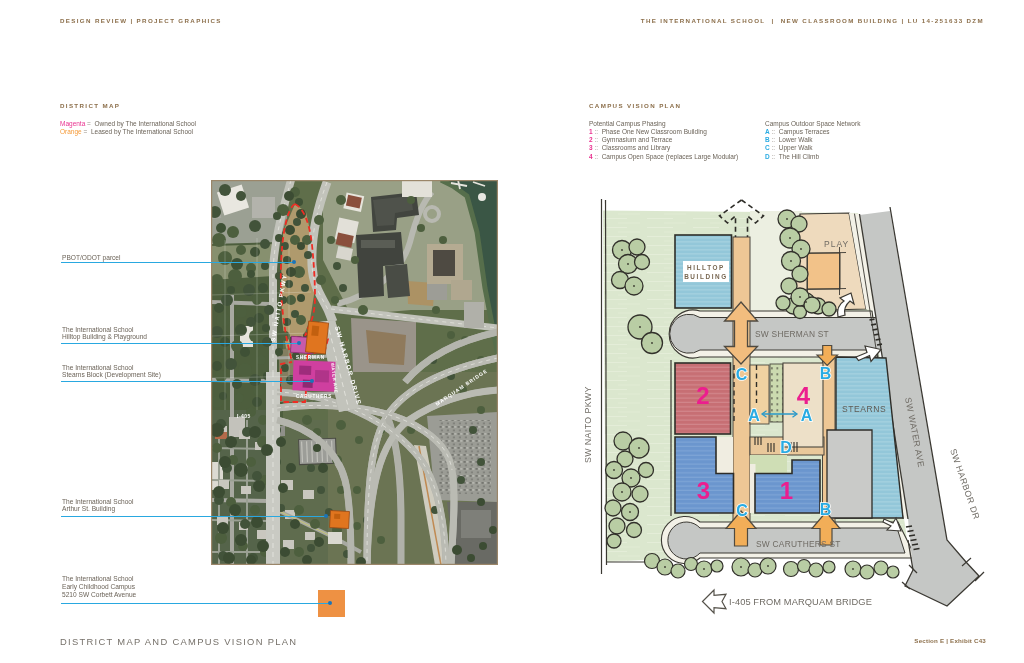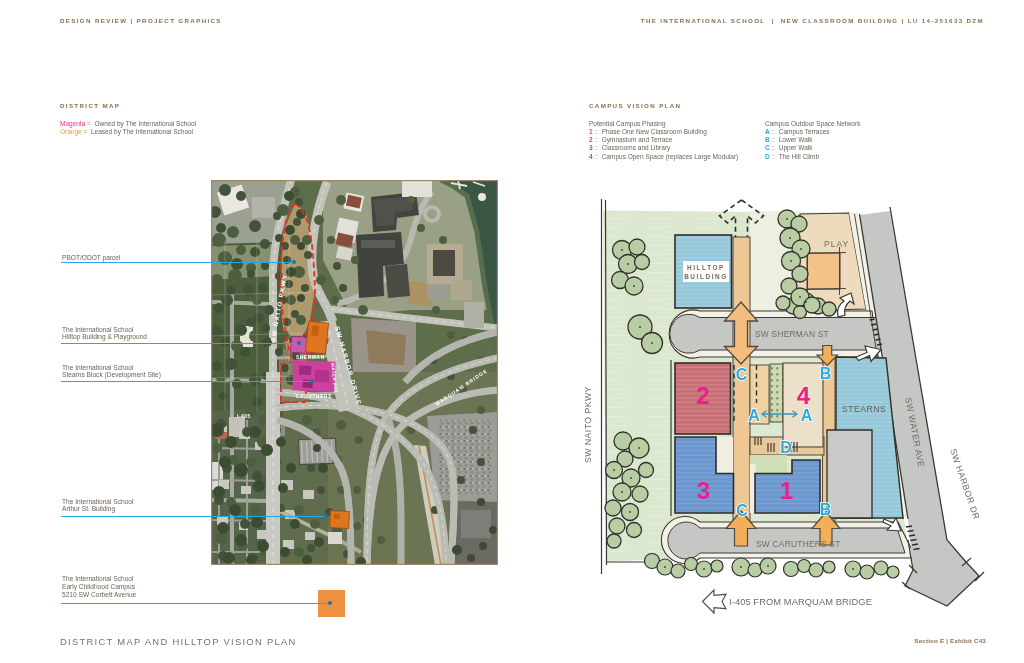--- a/index.html
+++ b/index.html
@@ -777,17 +777,17 @@
     <g font-family="Liberation Sans,sans-serif" fill="#6f6b64">
       <text x="755" y="337" font-size="8.4" letter-spacing="0.25">SW SHERMAN ST</text>
       <text x="756" y="546.5" font-size="8.4" letter-spacing="0.25">SW CARUTHERS ST</text>
       <text x="591" y="463" font-size="8.8" letter-spacing="0.4" transform="rotate(-90 591 463)">SW NAITO PKWY</text>
       <text x="905" y="398" font-size="8.8" letter-spacing="0.4" transform="rotate(79 905 398)">SW WATER AVE</text>
       <text x="950" y="450" font-size="8.8" letter-spacing="0.4" transform="rotate(71 950 450)">SW HARBOR DR</text>
       <text x="729" y="605" font-size="9.3" letter-spacing="0.1">I-405 FROM MARQUAM BRIDGE</text>
     </g>
   </svg>
 
-  <div style="position:absolute;left:60px;top:636px;font-size:9.4px;letter-spacing:1.3px;color:#76716a;">DISTRICT MAP AND HILLTOP VISION PLAN</div>
+  <div style="position:absolute;left:60px;top:636px;font-size:9.4px;letter-spacing:1.3px;color:#76716a;">DISTRICT MAP AND CAMPUS VISION PLAN</div>
 
   <div class="sechdr" style="right:38px;top:637px;letter-spacing:0.2px;">Section E | Exhibit C43</div>
 
 </div>
 
 </body></html>

